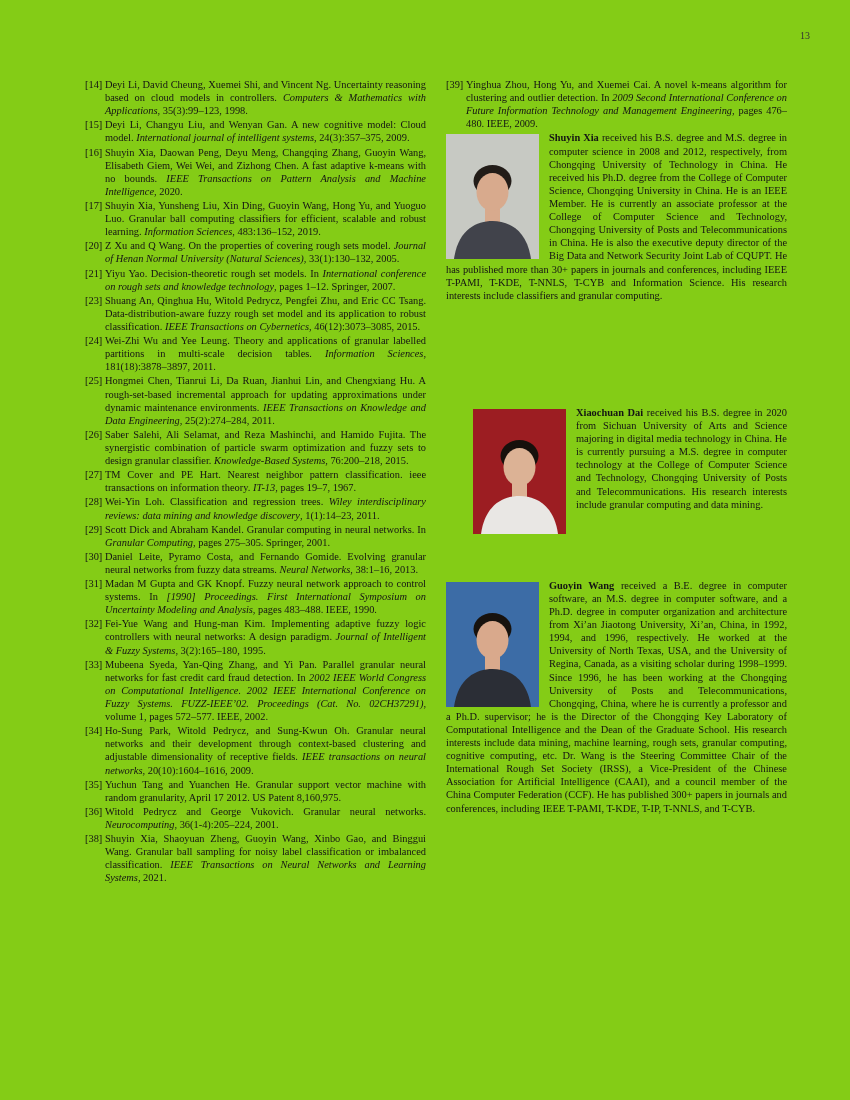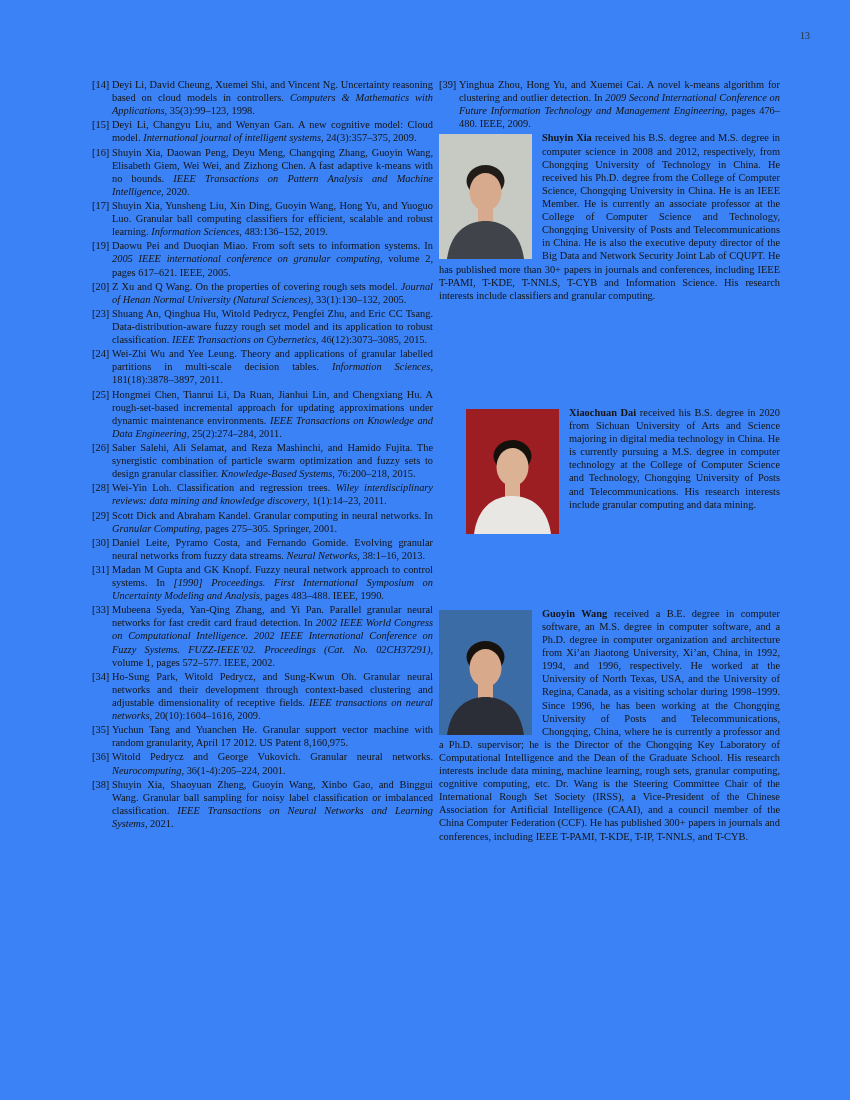--- a/index.html
+++ b/index.html
@@ -1,58 +1,60 @@
 <!DOCTYPE html>
 <html><head>
 <meta charset="utf-8">
 <style>
   html,body { margin:0; padding:0; background:#e8e8e8; }
   .page {
     position:relative; width:850px; height:1100px; margin:0 auto;
-    background:#3b82f6; color:#141414;
+    background:#84cc16; color:#141414;
     font-family:"Liberation Serif", serif;
     overflow:hidden;
   }
   .page-number { position:absolute; top:30px; right:40px; font-size:10px; color:#333; }
-  .columns { position:absolute; top:78px; left:85px; width:702px; display:flex; gap:6px;justify-content:center; }
+  .columns { position:absolute; top:78px; left:85px; width:702px; display:flex; gap:20px; }
   .col { width:341px; font-size:10.4px; line-height:1.26; }
   .ref { position:relative; padding-left:20px; text-align:justify; margin-bottom:1px; }
   .ref-num { position:absolute; left:0; top:0; }
   .ref em { font-style:italic; }
   .bio { clear:both; text-align:justify; }
   .bio-1 { }
   .bio-2 { margin-top:104px;padding-left:27px; }
-  .bio-3 { margin-top:96px; }
+  .bio-3 { margin-top:68px; }
   .bio-photo { float:left; width:93px; height:125px; margin:3px 10px 2px 0; display:block; }
   .bio-name { font-weight:bold; }
 </style>
 </head>
 <body>
 
 <div class="page">
 
   <div class="page-number">13</div>
 
   <div class="columns">
 
     <div class="col" id="refs-left">
         <div class="ref"><span class="ref-num">[14]</span><span>Deyi Li, David Cheung, Xuemei Shi, and Vincent Ng. Uncertainty reasoning based on cloud models in controllers. </span><em>Computers &amp; Mathematics with Applications</em><span>, 35(3):99–123, 1998.</span></div>
         <div class="ref"><span class="ref-num">[15]</span><span>Deyi Li, Changyu Liu, and Wenyan Gan. A new cognitive model: Cloud model. </span><em>International journal of intelligent systems</em><span>, 24(3):357–375, 2009.</span></div>
         <div class="ref"><span class="ref-num">[16]</span><span>Shuyin Xia, Daowan Peng, Deyu Meng, Changqing Zhang, Guoyin Wang, Elisabeth Giem, Wei Wei, and Zizhong Chen. A fast adaptive k-means with no bounds. </span><em>IEEE Transactions on Pattern Analysis and Machine Intelligence</em><span>, 2020.</span></div>
         <div class="ref"><span class="ref-num">[17]</span><span>Shuyin Xia, Yunsheng Liu, Xin Ding, Guoyin Wang, Hong Yu, and Yuoguo Luo. Granular ball computing classifiers for efficient, scalable and robust learning. </span><em>Information Sciences</em><span>, 483:136–152, 2019.</span></div>
-        <div class="ref"><span class="ref-num">[19]</span><span>Daowu Pei and Duoqian Miao. From soft sets to information systems. In </span><em>2005 IEEE international conference on granular computing</em><span>, volume 2, pages 617–621. IEEE, 2005.</span></div>
         <div class="ref"><span class="ref-num">[20]</span><span>Z Xu and Q Wang. On the properties of covering rough sets model. </span><em>Journal of Henan Normal University (Natural Sciences)</em><span>, 33(1):130–132, 2005.</span></div>
+        <div class="ref"><span class="ref-num">[21]</span><span>Yiyu Yao. Decision-theoretic rough set models. In </span><em>International conference on rough sets and knowledge technology</em><span>, pages 1–12. Springer, 2007.</span></div>
         <div class="ref"><span class="ref-num">[23]</span><span>Shuang An, Qinghua Hu, Witold Pedrycz, Pengfei Zhu, and Eric CC Tsang. Data-distribution-aware fuzzy rough set model and its application to robust classification. </span><em>IEEE Transactions on Cybernetics</em><span>, 46(12):3073–3085, 2015.</span></div>
         <div class="ref"><span class="ref-num">[24]</span><span>Wei-Zhi Wu and Yee Leung. Theory and applications of granular labelled partitions in multi-scale decision tables. </span><em>Information Sciences</em><span>, 181(18):3878–3897, 2011.</span></div>
         <div class="ref"><span class="ref-num">[25]</span><span>Hongmei Chen, Tianrui Li, Da Ruan, Jianhui Lin, and Chengxiang Hu. A rough-set-based incremental approach for updating approximations under dynamic maintenance environments. </span><em>IEEE Transactions on Knowledge and Data Engineering</em><span>, 25(2):274–284, 2011.</span></div>
         <div class="ref"><span class="ref-num">[26]</span><span>Saber Salehi, Ali Selamat, and Reza Mashinchi, and Hamido Fujita. The synergistic combination of particle swarm optimization and fuzzy sets to design granular classifier. </span><em>Knowledge-Based Systems</em><span>, 76:200–218, 2015.</span></div>
+        <div class="ref"><span class="ref-num">[27]</span><span>TM Cover and PE Hart. Nearest neighbor pattern classification. ieee transactions on information theory. </span><em>IT-13</em><span>, pages 19–7, 1967.</span></div>
         <div class="ref"><span class="ref-num">[28]</span><span>Wei-Yin Loh. Classification and regression trees. </span><em>Wiley interdisciplinary reviews: data mining and knowledge discovery</em><span>, 1(1):14–23, 2011.</span></div>
         <div class="ref"><span class="ref-num">[29]</span><span>Scott Dick and Abraham Kandel. Granular computing in neural networks. In </span><em>Granular Computing</em><span>, pages 275–305. Springer, 2001.</span></div>
         <div class="ref"><span class="ref-num">[30]</span><span>Daniel Leite, Pyramo Costa, and Fernando Gomide. Evolving granular neural networks from fuzzy data streams. </span><em>Neural Networks</em><span>, 38:1–16, 2013.</span></div>
         <div class="ref"><span class="ref-num">[31]</span><span>Madan M Gupta and GK Knopf. Fuzzy neural network approach to control systems. In </span><em>[1990] Proceedings. First International Symposium on Uncertainty Modeling and Analysis</em><span>, pages 483–488. IEEE, 1990.</span></div>
+        <div class="ref"><span class="ref-num">[32]</span><span>Fei-Yue Wang and Hung-man Kim. Implementing adaptive fuzzy logic controllers with neural networks: A design paradigm. </span><em>Journal of Intelligent &amp; Fuzzy Systems</em><span>, 3(2):165–180, 1995.</span></div>
         <div class="ref"><span class="ref-num">[33]</span><span>Mubeena Syeda, Yan-Qing Zhang, and Yi Pan. Parallel granular neural networks for fast credit card fraud detection. In </span><em>2002 IEEE World Congress on Computational Intelligence. 2002 IEEE International Conference on Fuzzy Systems. FUZZ-IEEE’02. Proceedings (Cat. No. 02CH37291)</em><span>, volume 1, pages 572–577. IEEE, 2002.</span></div>
         <div class="ref"><span class="ref-num">[34]</span><span>Ho-Sung Park, Witold Pedrycz, and Sung-Kwun Oh. Granular neural networks and their development through context-based clustering and adjustable dimensionality of receptive fields. </span><em>IEEE transactions on neural networks</em><span>, 20(10):1604–1616, 2009.</span></div>
         <div class="ref"><span class="ref-num">[35]</span><span>Yuchun Tang and Yuanchen He. Granular support vector machine with random granularity, April 17 2012. US Patent 8,160,975.</span></div>
         <div class="ref"><span class="ref-num">[36]</span><span>Witold Pedrycz and George Vukovich. Granular neural networks. </span><em>Neurocomputing</em><span>, 36(1-4):205–224, 2001.</span></div>
         <div class="ref"><span class="ref-num">[38]</span><span>Shuyin Xia, Shaoyuan Zheng, Guoyin Wang, Xinbo Gao, and Binggui Wang. Granular ball sampling for noisy label classification or imbalanced classification. </span><em>IEEE Transactions on Neural Networks and Learning Systems</em><span>, 2021.</span></div>
       </div>
 
     <div class="col">
       <div id="refs-right">
           <div class="ref"><span class="ref-num">[39]</span><span>Yinghua Zhou, Hong Yu, and Xuemei Cai. A novel k-means algorithm for clustering and outlier detection. In </span><em>2009 Second International Conference on Future Information Technology and Management Engineering</em><span>, pages 476–480. IEEE, 2009.</span></div>

